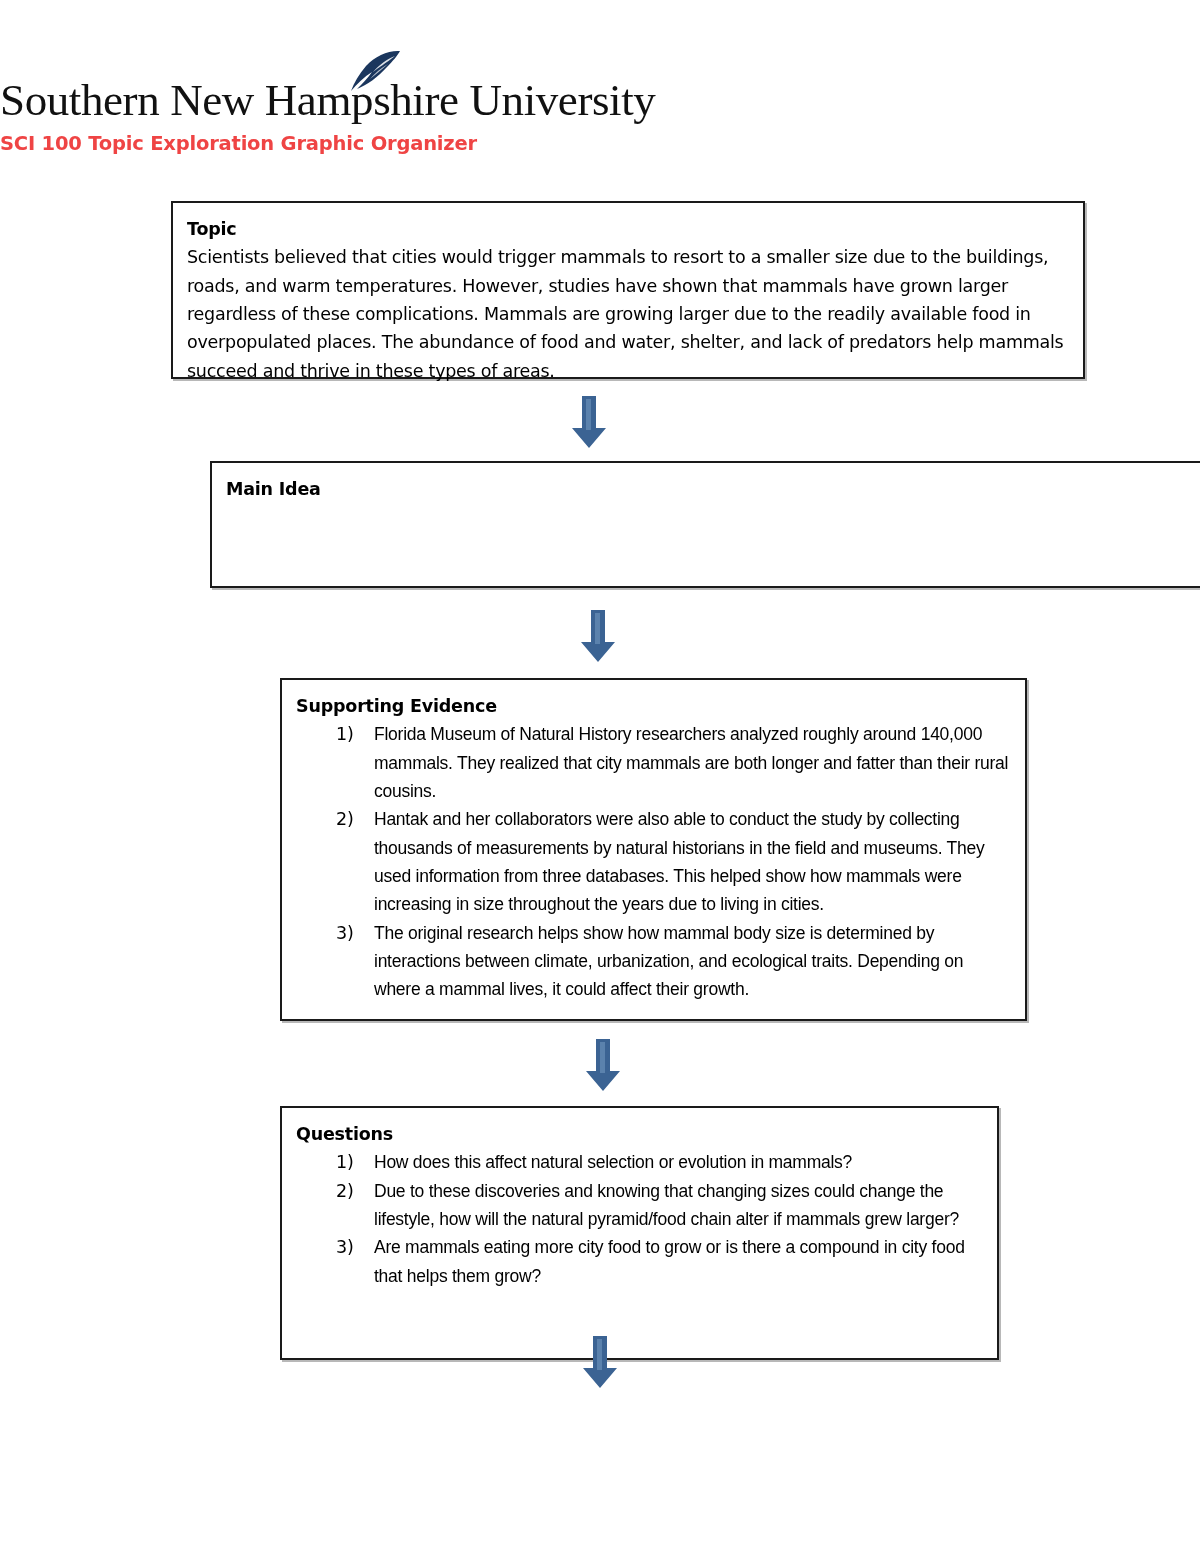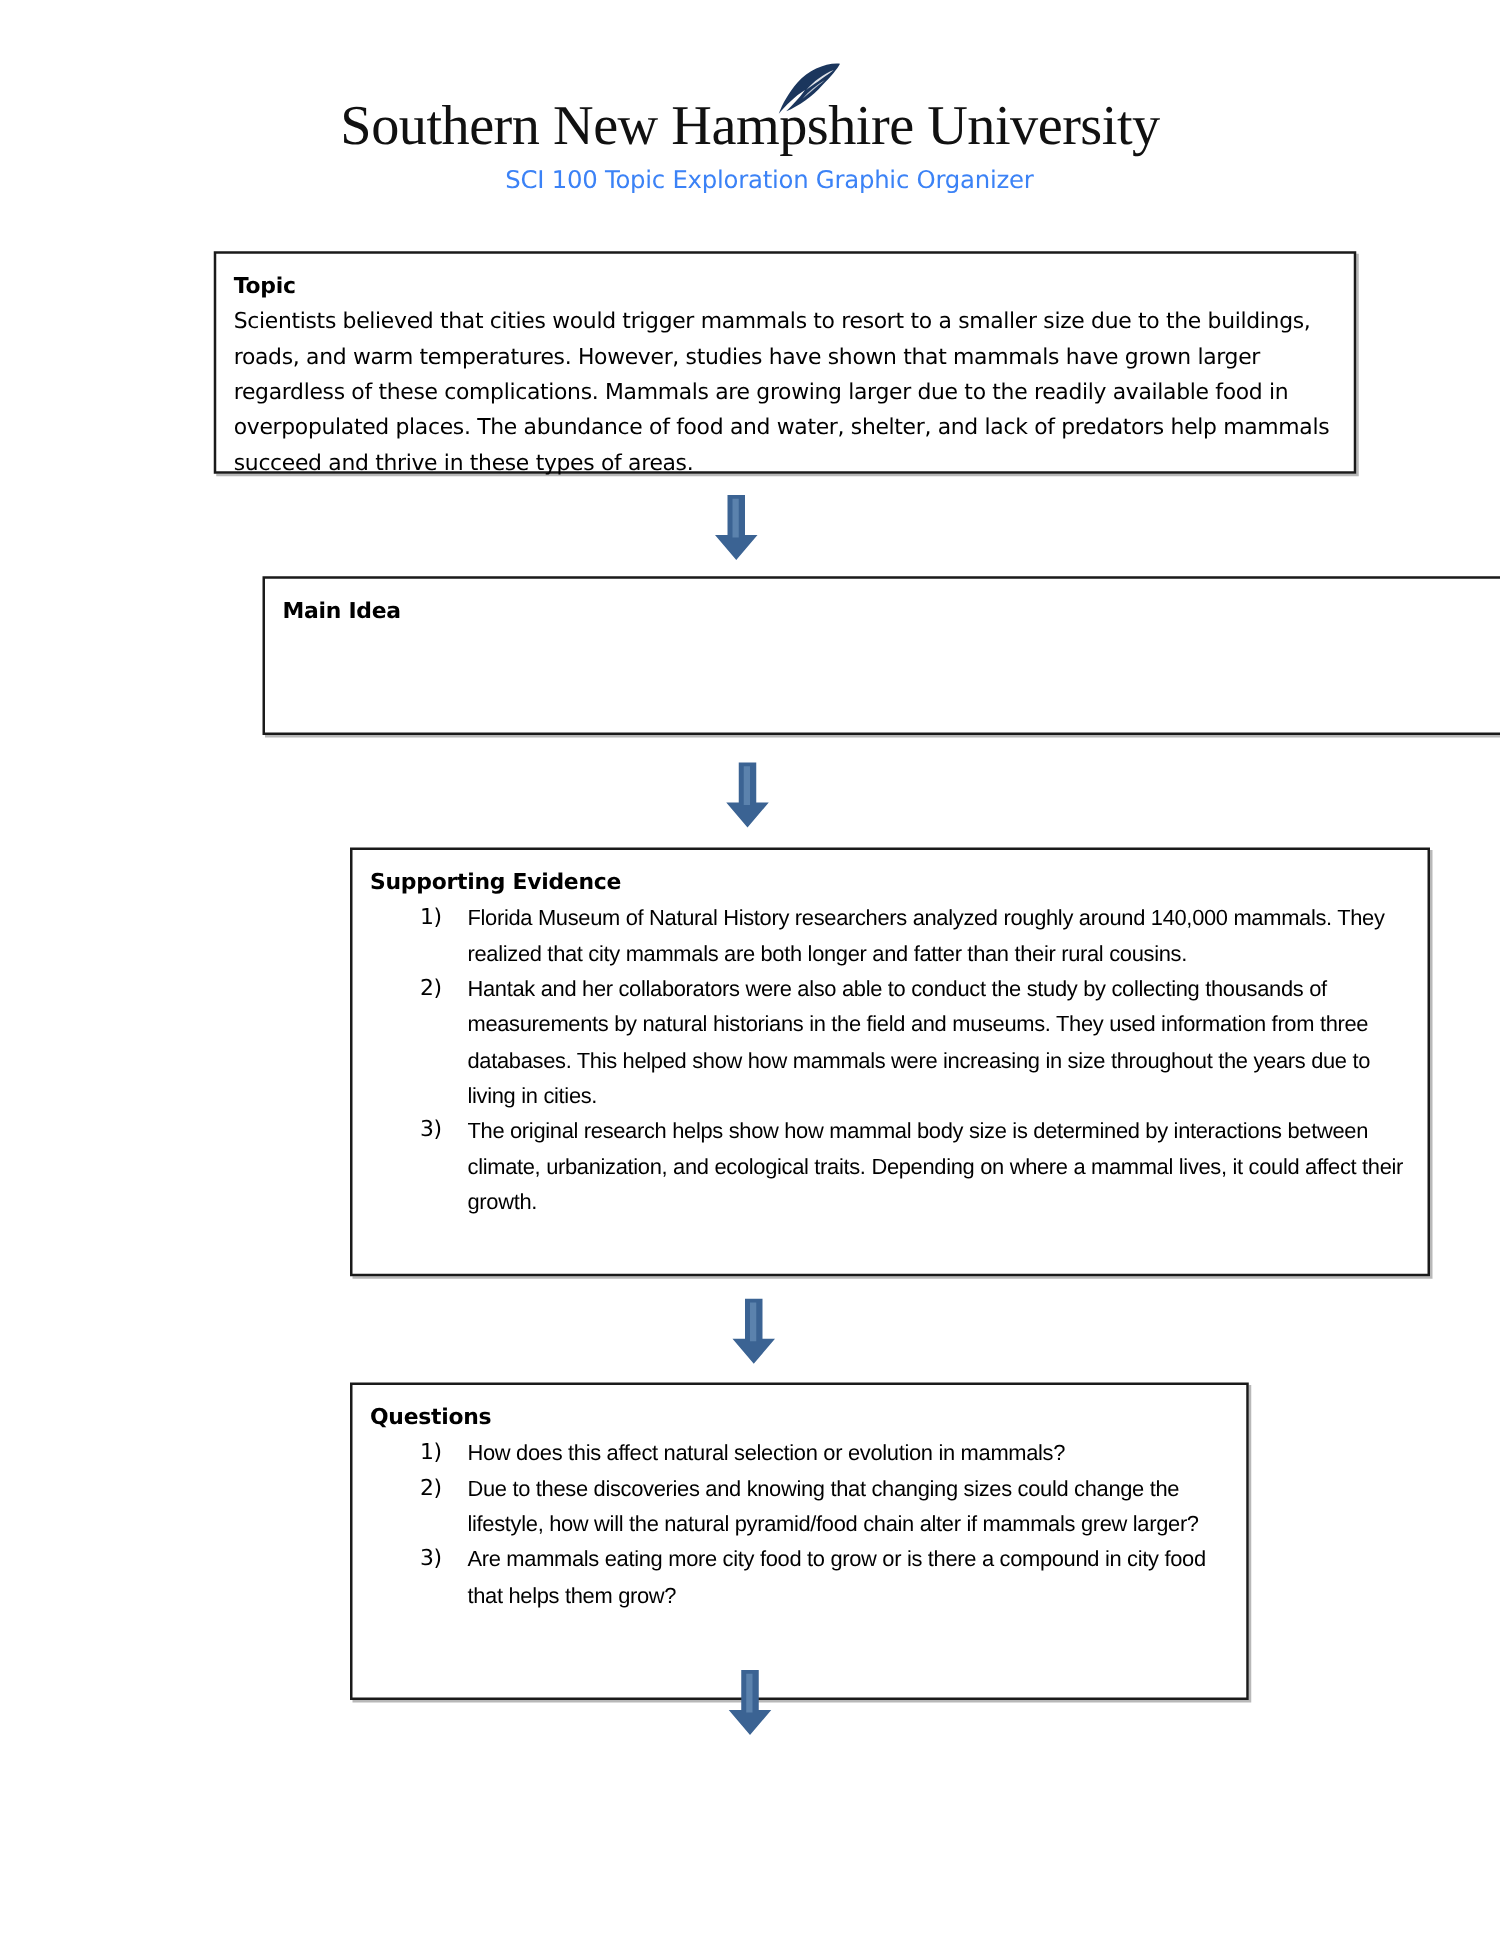--- a/index.html
+++ b/index.html
@@ -17,21 +17,20 @@
     color: #000000;
     overflow: hidden;
   }
 
   
   .header {
     position: absolute;
     top: 78px;
     left: 0;
     width: 1200px;
-    text-align: center;
   }
   .logo-wrap {
     position: relative;
     display: inline-block;
     line-height: 1;
   }
   .logo-text {
     font-family: "Liberation Serif", serif;
     font-size: 45px;
     letter-spacing: -0.4px;
@@ -43,24 +42,23 @@
     position: absolute;
     top: -28px;
     left: 345px;
     width: 58px;
     height: 42px;
   }
   .doc-subtitle {
     margin-top: 9px;
     font-family: "DejaVu Sans", sans-serif;
     font-size: 19.5px;
-    font-weight: normal;
+    font-weight: bold;
     letter-spacing: -0.2px;
-    color: #3b82f6;
-    padding-left: 31px;
+    color: #ef4444;
   }
 
   
   .box {
     position: absolute;
     border: 2px solid #1a1a1a;
     background: #ffffff;
     box-shadow: 2px 2px 0 #b8b8b8;
     padding: 14px 16px 12px 14px;
     margin-left: 40px;
@@ -118,21 +116,21 @@
   }
   #main-idea-box {
     left: 170px;
     top: 461px;
     width: 1031px;
     height: 127px;
   }
   #evidence-box {
     left: 240px;
     top: 678px;
-    width: 864px;
+    width: 747px;
     height: 343px;
   }
   #questions-box {
     left: 240px;
     top: 1106px;
     width: 719px;
     height: 254px;
   }
 
   

